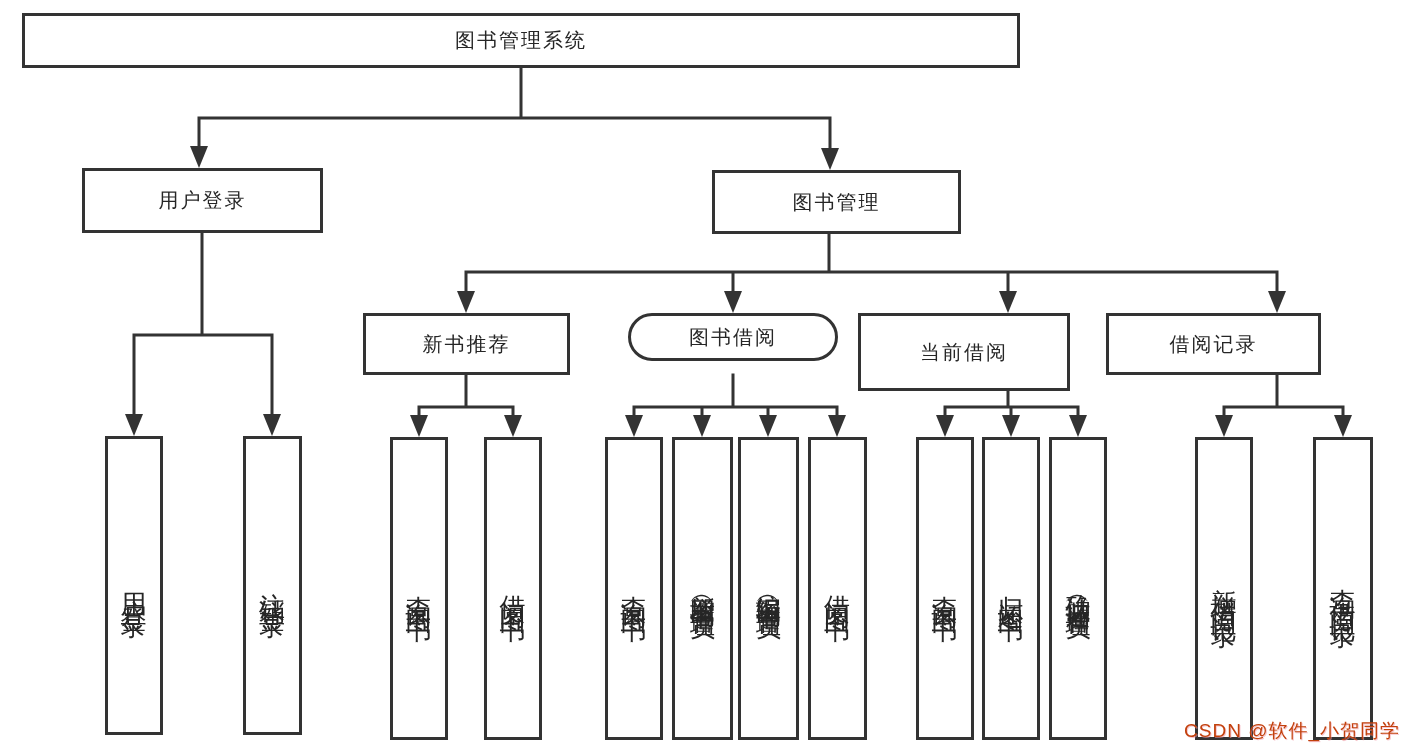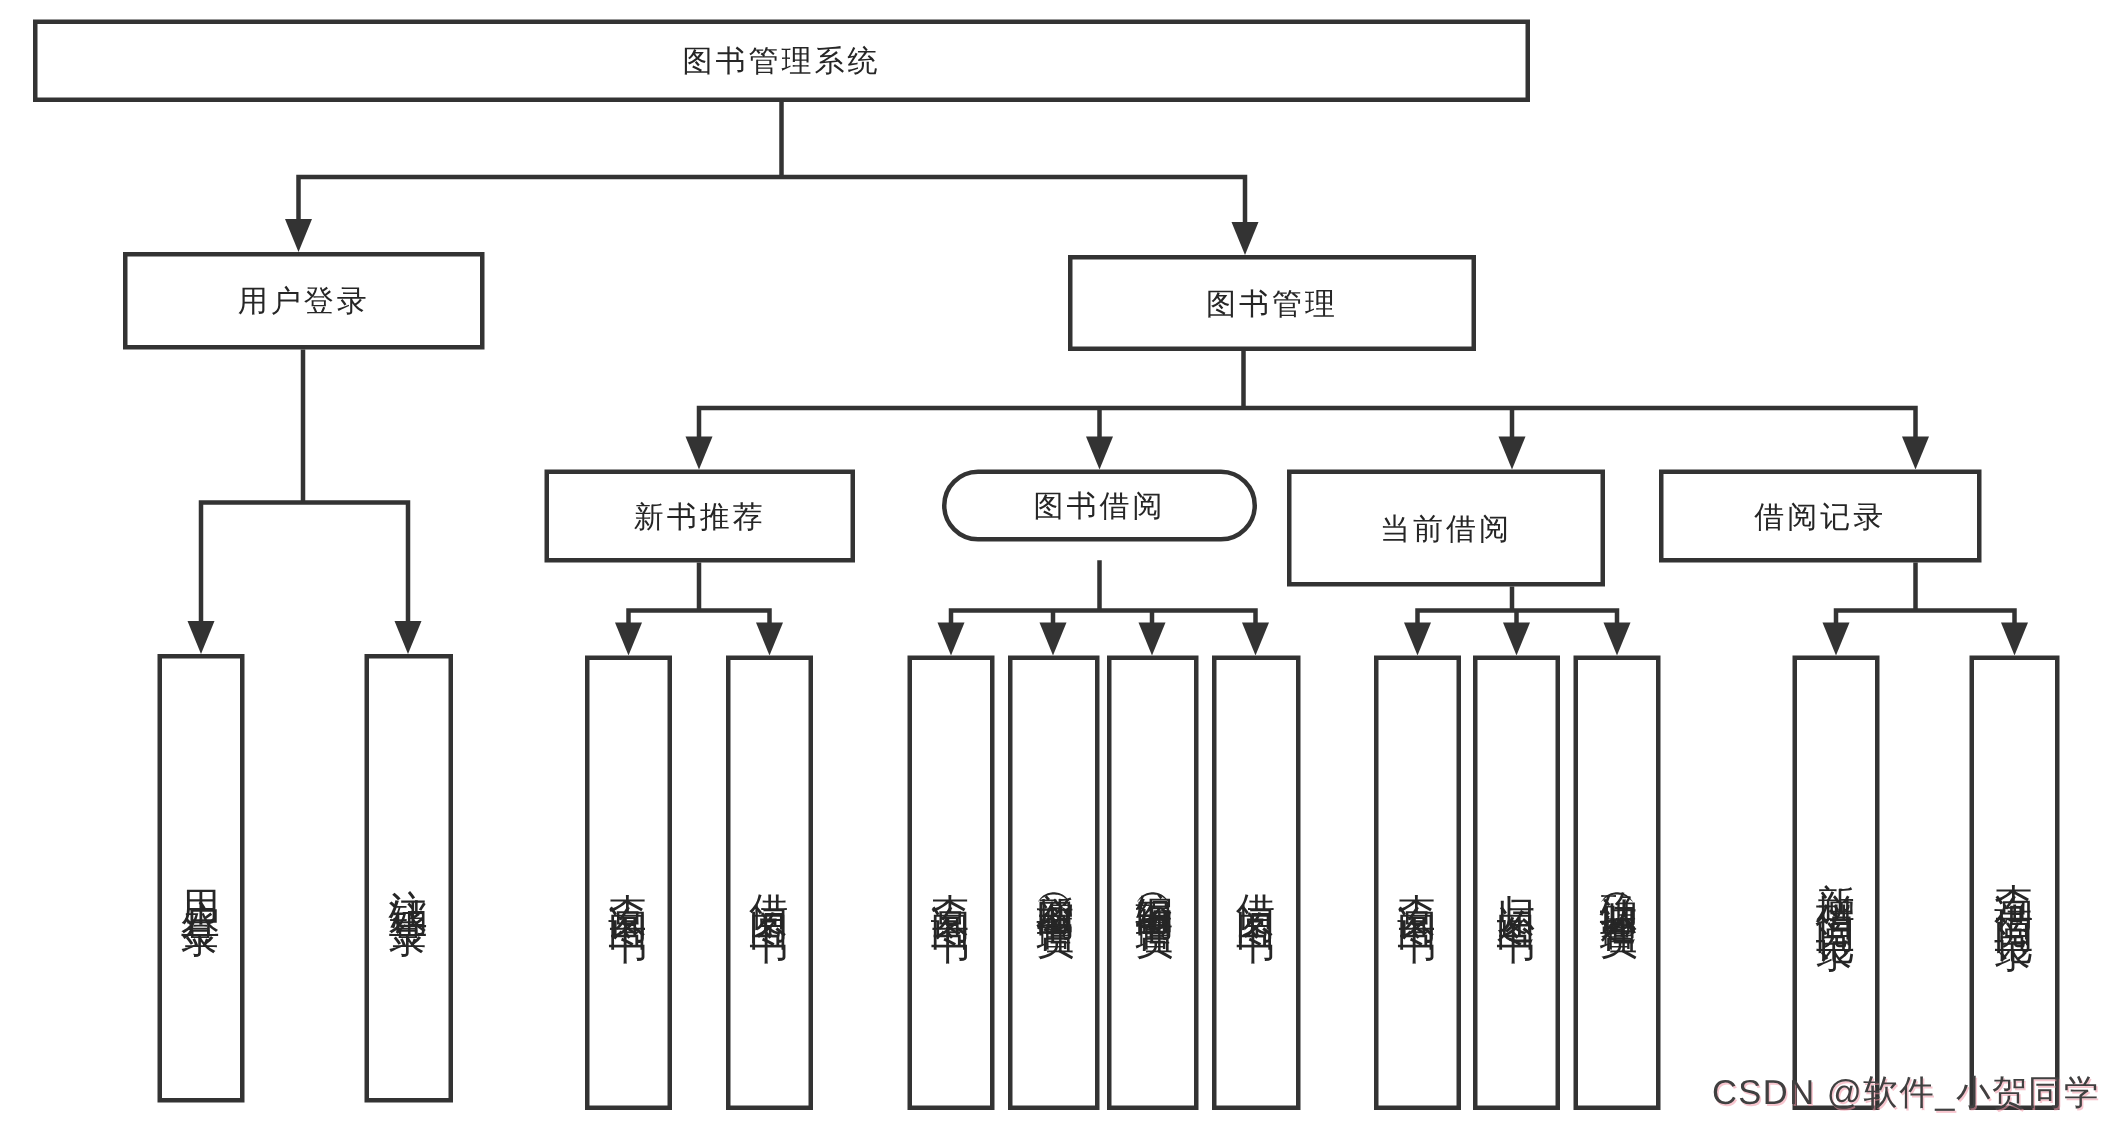--- a/index.html
+++ b/index.html
@@ -39,22 +39,22 @@
     letter-spacing: 7px;
   }
   .vbox.tight span {
     font-size: 25px;
     letter-spacing: 3px;
   }
   .watermark {
     position: absolute;
     right: 5px;
     bottom: 3px;
-    font-size: 23px;
-    color: #404040;
+    font-size: 19px;
+    color: #c2410c;
     letter-spacing: 1px;
     white-space: nowrap;
     text-shadow: 1px 1px 0 rgba(240, 150, 165, 0.55);
     z-index: 5;
   }
 </style>
 </head>
 <body>
 
 <div class="canvas">
@@ -99,21 +99,21 @@
     </g>
   </svg>
 
   <div class="box hbox" style="left:22px; top:13px; width:998px; height:55px;">
     <span>图书管理系统</span>
   </div>
 
   <div class="box hbox" style="left:82px; top:168px; width:241px; height:65px;">
     <span>用户登录</span>
   </div>
-  <div class="box hbox" style="left:712px; top:170px; width:272px; height:64px;">
+  <div class="box hbox" style="left:712px; top:170px; width:249px; height:64px;">
     <span>图书管理</span>
   </div>
 
   <div class="box hbox" style="left:363px; top:313px; width:207px; height:62px;">
     <span>新书推荐</span>
   </div>
   <div class="box hbox" style="left:628px; top:313px; width:210px; height:48px;border-radius:30px;">
     <span>图书借阅</span>
   </div>
   <div class="box hbox" style="left:858px; top:313px; width:212px; height:78px;">

